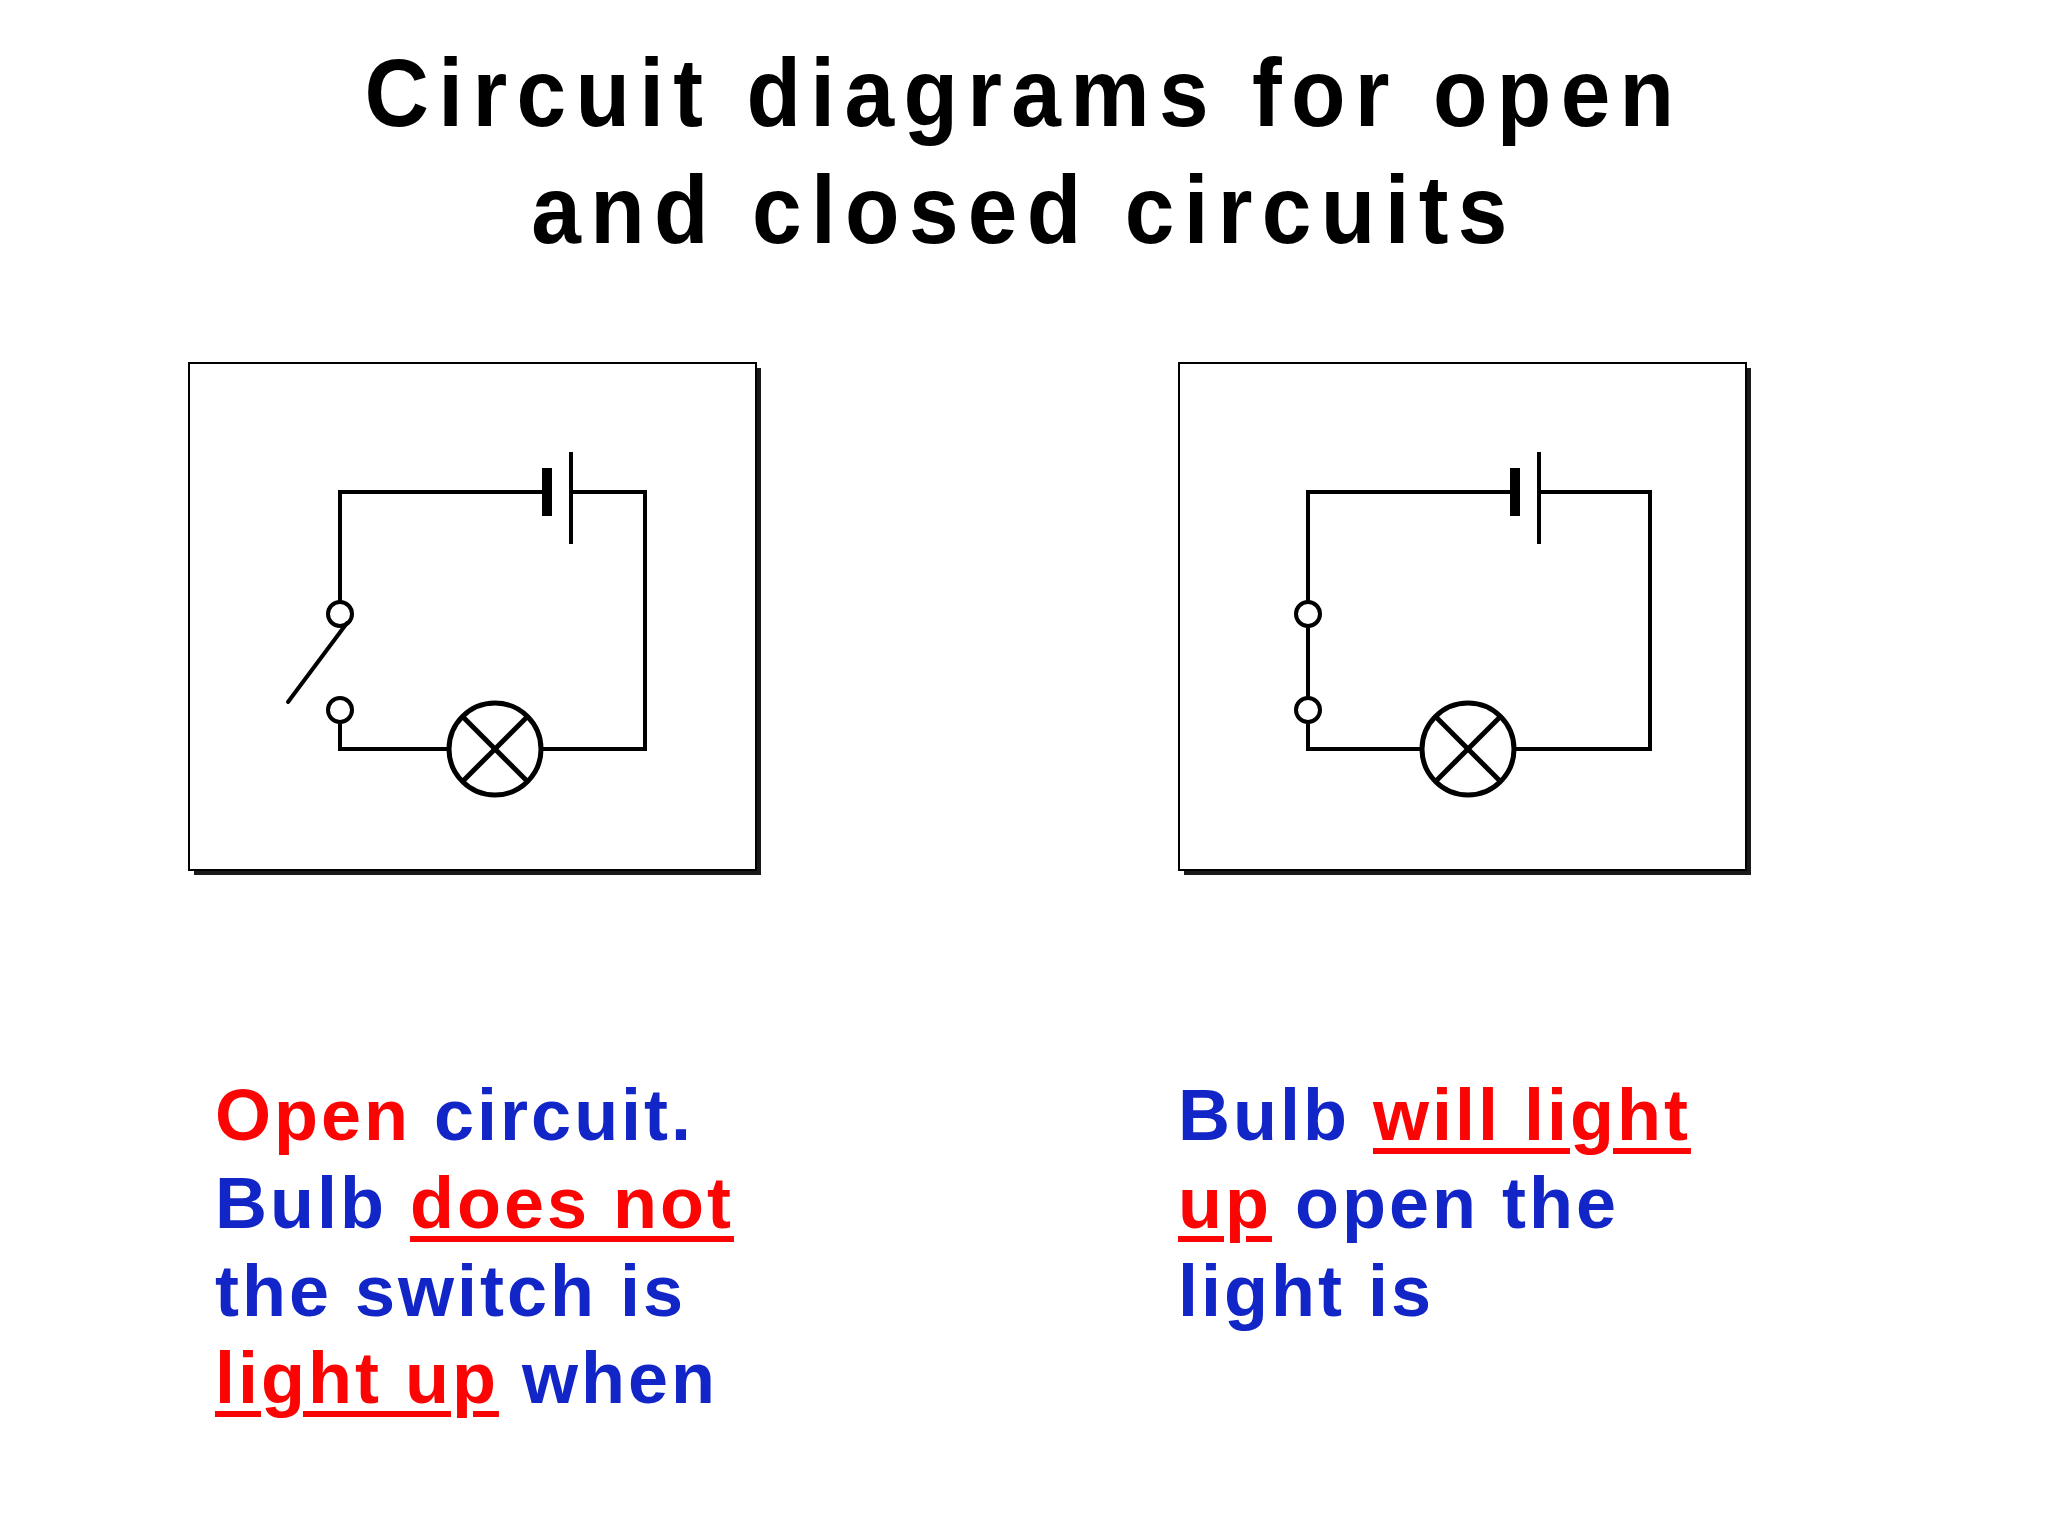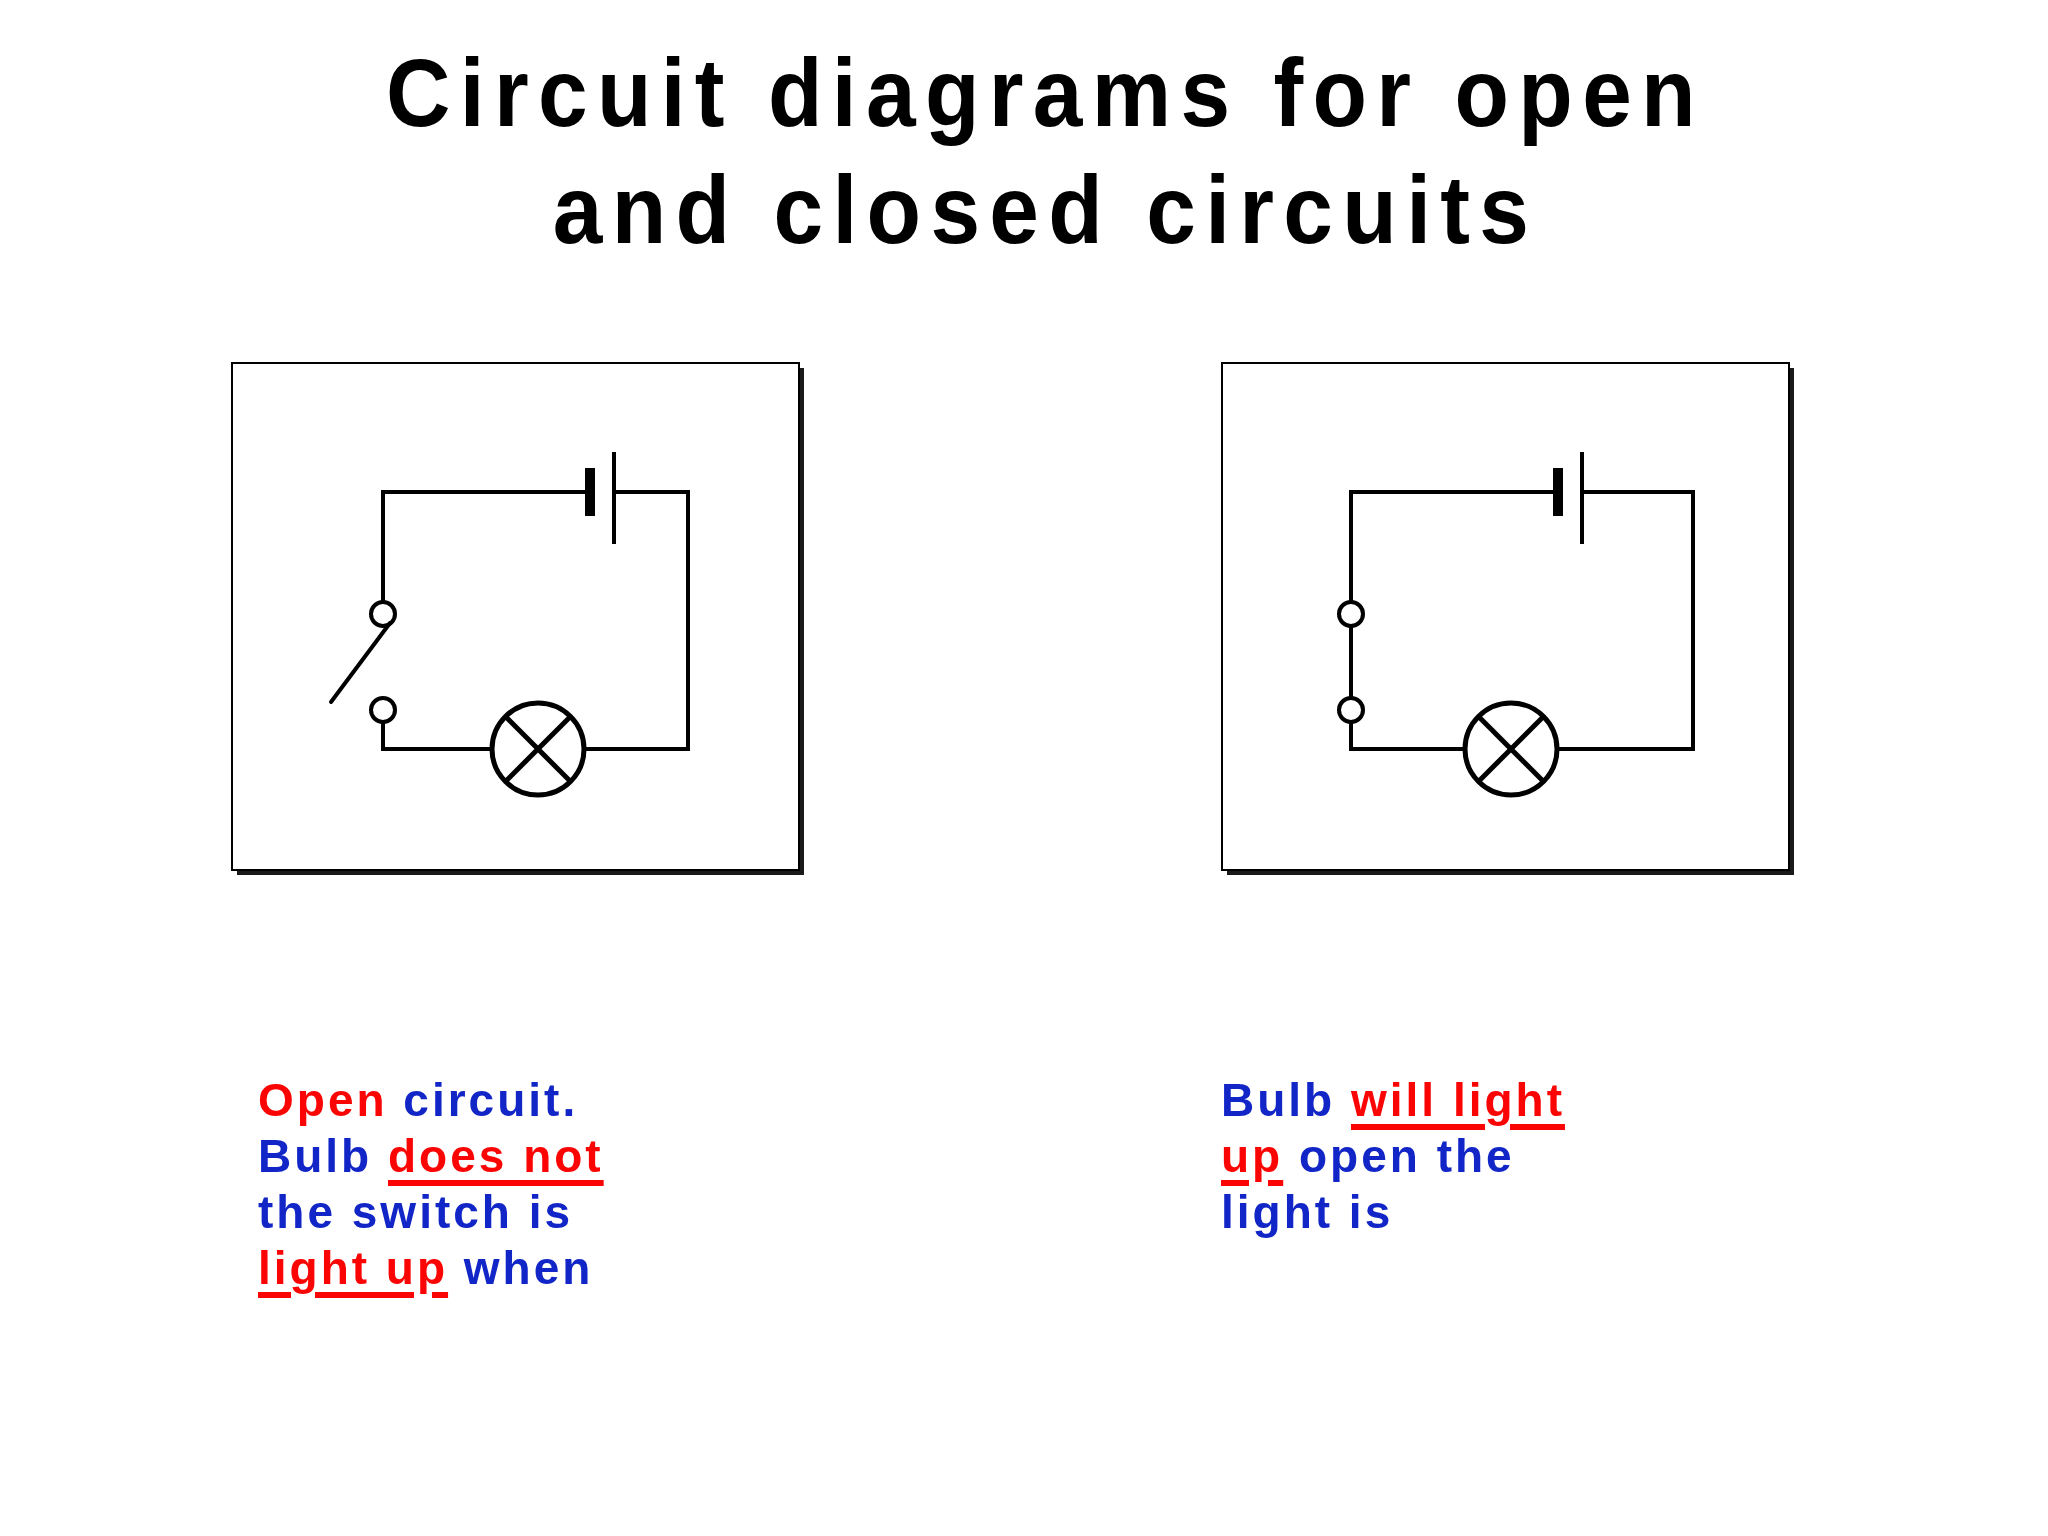--- a/index.html
+++ b/index.html
@@ -2,21 +2,21 @@
 <html><head>
 <meta charset="utf-8">
 <style>
   html,body{margin:0;padding:0;}
   body{
     width:2048px;height:1536px;
     background:#ffffff;
     font-family:"Liberation Sans","DejaVu Sans",sans-serif;
     overflow:hidden;position:relative;
   }
-  .slide{position:absolute;inset:0;margin-left:43px;}
+  .slide{position:absolute;inset:0;}
 
   
   .title{
     position:absolute;left:0;right:0;top:34px;
     text-align:center;
     color:#000000;
     font-weight:bold;
     font-size:96px;
     line-height:1.22;
     letter-spacing:10px;
@@ -36,21 +36,21 @@
   }
   #panel-left{left:188px;top:362px;}
   #panel-right{left:1178px;top:362px;}
   .panel svg{display:block;width:100%;height:100%;}
 
   
   .caption{
     position:absolute;
     width:660px;
     font-weight:bold;
-    font-size:46px;
+    font-size:72px;
     line-height:1.22;
     letter-spacing:3px;
     color:#1226c8;
     font-stretch:condensed;
   }
   #caption-left{left:215px;top:1072px;}
   #caption-right{left:1178px;top:1072px;}
   .caption .blue{color:#1226c8;}
   .caption .red{color:#fb0404;}
   .caption .red-ul{

